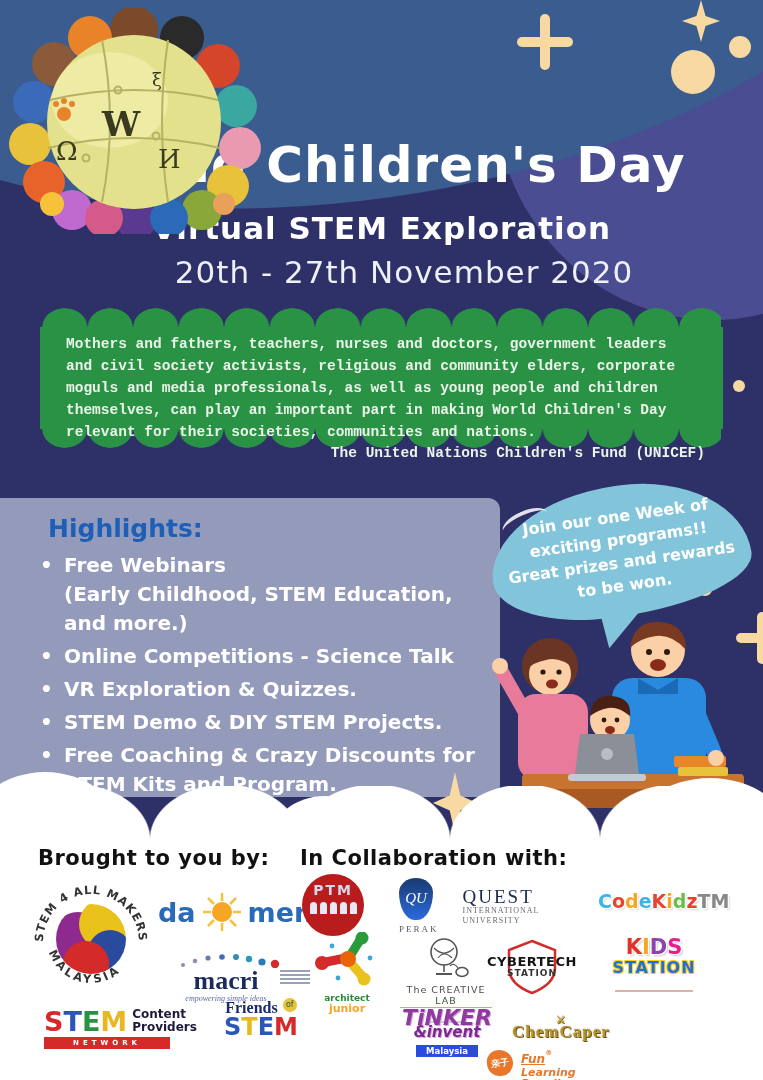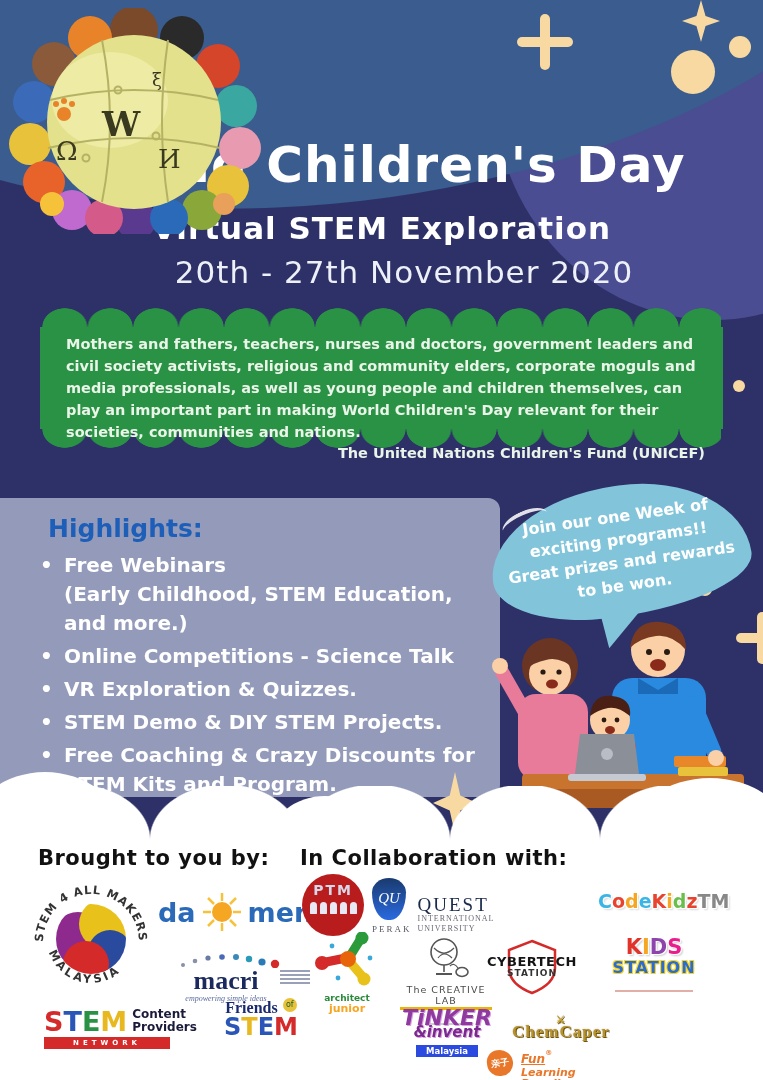--- a/index.html
+++ b/index.html
@@ -22,21 +22,21 @@
 
   
   .title{position:absolute;left:0;right:0;top:136px;text-align:center;color:#ffffff;
          font-size:50px;font-weight:bold;letter-spacing:1px;}
   .subtitle{position:absolute;left:0;right:0;top:210px;text-align:center;color:#ffffff;
          font-size:31px;font-weight:bold;letter-spacing:1px;}
   .dates{position:absolute;left:0;right:0;top:254px;text-align:center;color:#eef0f8;
          font-size:31px;font-weight:normal;letter-spacing:1px;padding-left:45px;}
 
   
-  .quote-box{position:absolute;left:40px;top:327px;width:683px;height:102px;background:#2a9245;}
+  .quote-box{position:absolute;left:40px;top:327px;width:683px;height:102px;background:#2a9245;font-family:Liberation Mono, monospace;}
   .quote-box::before,.quote-box::after{content:"";position:absolute;left:2px;right:2px;height:38px;
       background-image:radial-gradient(closest-side,#2a9245 97%,rgba(42,146,69,0) 100%);
       background-size:45.5px 38px;background-repeat:repeat-x;}
   .quote-box::before{top:-19px;}
   .quote-box::after{bottom:-19px;}
   .quote-text{position:relative;z-index:2;margin:0;padding:6px 24px 0 26px;color:#eaf4e8;
       font-size:14.5px;font-weight:bold;line-height:1.52;}
   .quote-attr{position:relative;z-index:2;margin:2px 18px 0 0;text-align:right;color:#eaf4e8;
       font-size:14.5px;font-weight:bold;}
 
@@ -97,21 +97,21 @@
       color:#1a5e2a;font-size:8px;line-height:14px;vertical-align:super;}
   .friends .letters span{font-size:24px;font-weight:bold;line-height:.9;}
   .fr-1{color:#2a56b8}.fr-2{color:#e8b820}.fr-3{color:#2a56b8}.fr-4{color:#d42a2a}
 
   
   .ptm{width:62px;height:62px;border-radius:50%;background:#b91c1c;position:relative;text-align:center;}
   .ptm .t{color:#d8d8ea;font-size:14px;font-weight:bold;letter-spacing:2px;padding-top:8px;display:block;}
   .ptm .kids{display:flex;justify-content:center;gap:3px;margin-top:4px;}
   .ptm .kids i{width:7px;height:12px;background:#e8e8f4;border-radius:4px 4px 1px 1px;}
 
-  .quest{display:flex;align-items:flex-end;gap:6px;}
+  .quest{display:flex;align-items:center;gap:24px;margin-left:27px;}
   .quest-shield{width:34px;height:42px;background:linear-gradient(#1a3a6e,#2a6ae0);
       border-radius:50% 50% 46% 46% / 34% 34% 66% 66%;color:#ffffff;text-align:center;
       font-family:"Liberation Serif",serif;font-size:15px;font-style:italic;line-height:40px;}
   .quest-perak{display:block;text-align:center;font-family:"Liberation Serif",serif;font-size:9px;
       letter-spacing:2px;color:#5a5a66;margin-top:4px;}
   .quest-text .n{font-family:"Liberation Serif",serif;font-size:19px;letter-spacing:2px;color:#1a2a4a;line-height:1;}
   .quest-text .s{font-family:Liberation Serif, serif;font-size:8px;letter-spacing:1px;color:#6a6a76;line-height:1.25;}
 
   .cybertech{position:relative;width:92px;height:58px;}
   .cybertech svg{position:absolute;left:50%;top:0;transform:translateX(-50%);}
@@ -122,21 +122,21 @@
 
   .codekidz span{font-size:19px;font-weight:bold;
       text-shadow:-1px -1px 0 #fff,1px -1px 0 #fff,-1px 1px 0 #fff,1px 1px 0 #fff,2px 2px 2px rgba(0,0,0,.15);}
   .ck-tm{font-size:7px;color:#888;vertical-align:top;}
 
   .architect{text-align:center;width:84px;}
   .architect .a1{font-size:9px;font-weight:bold;color:#2a8a3a;line-height:1;}
   .architect .a2{font-size:11px;font-weight:bold;color:#f5a623;line-height:1;}
 
   .creative{width:92px;text-align:center;}
-  .creative .n{font-size:9.5px;letter-spacing:1px;color:#4a4a4a;border-bottom:3px solid #eab308;padding-bottom:1px;}
+  .creative .n{font-size:9.5px;letter-spacing:1px;color:#4a4a4a;border-bottom:1px solid #eab308;padding-bottom:1px;}
   .creative .tag i{display:inline-block;width:34px;height:2px;background:#cfcfcf;margin-top:3px;}
 
   .funlearn{width:126px;position:relative;}
   .funlearn .circles{position:absolute;left:0;top:0;}
   .fl-c{display:inline-block;border-radius:46% 54% 50% 50%;background:#e8772a;color:#fff;
       text-align:center;font-weight:bold;}
   .fl-c1{width:26px;height:26px;font-size:9px;line-height:26px;transform:rotate(-8deg);}
   .funlearn .words{margin-left:34px;color:#e8772a;font-weight:bold;font-style:italic;line-height:1.05;}
   .funlearn .w1{font-size:12px;text-decoration:underline;} .funlearn .w2,.funlearn .w3{font-size:11px;}
   .funlearn .reg{font-size:7px;vertical-align:top;}

